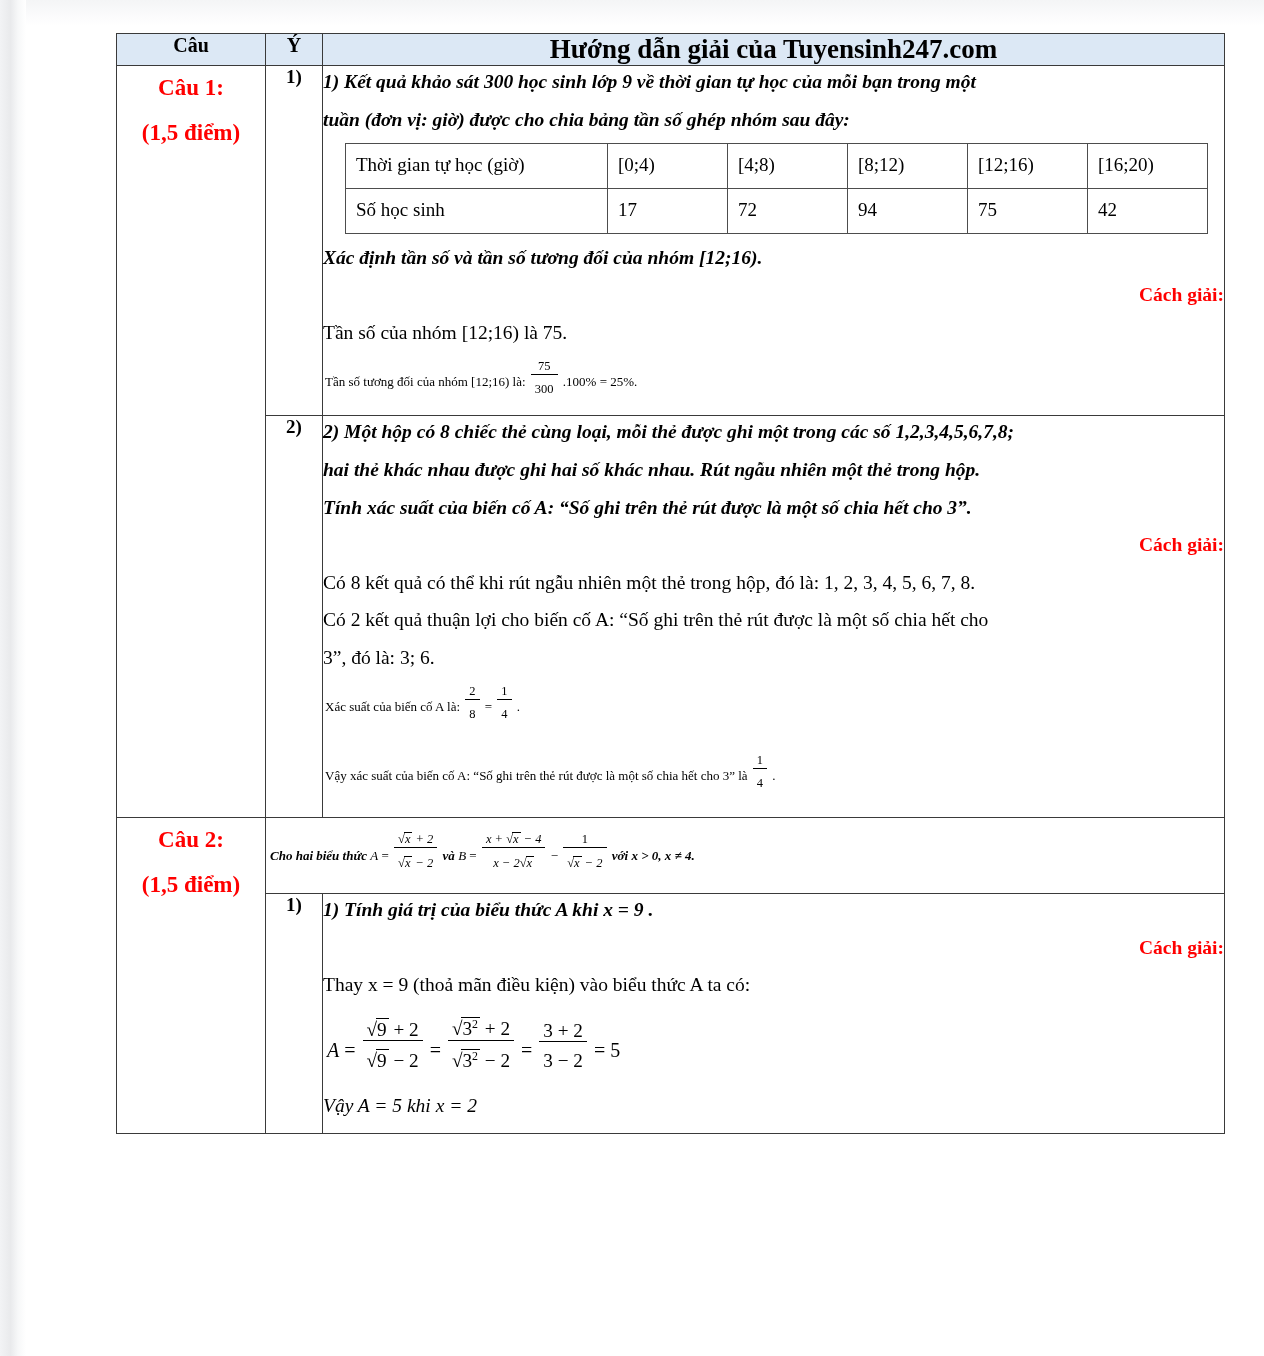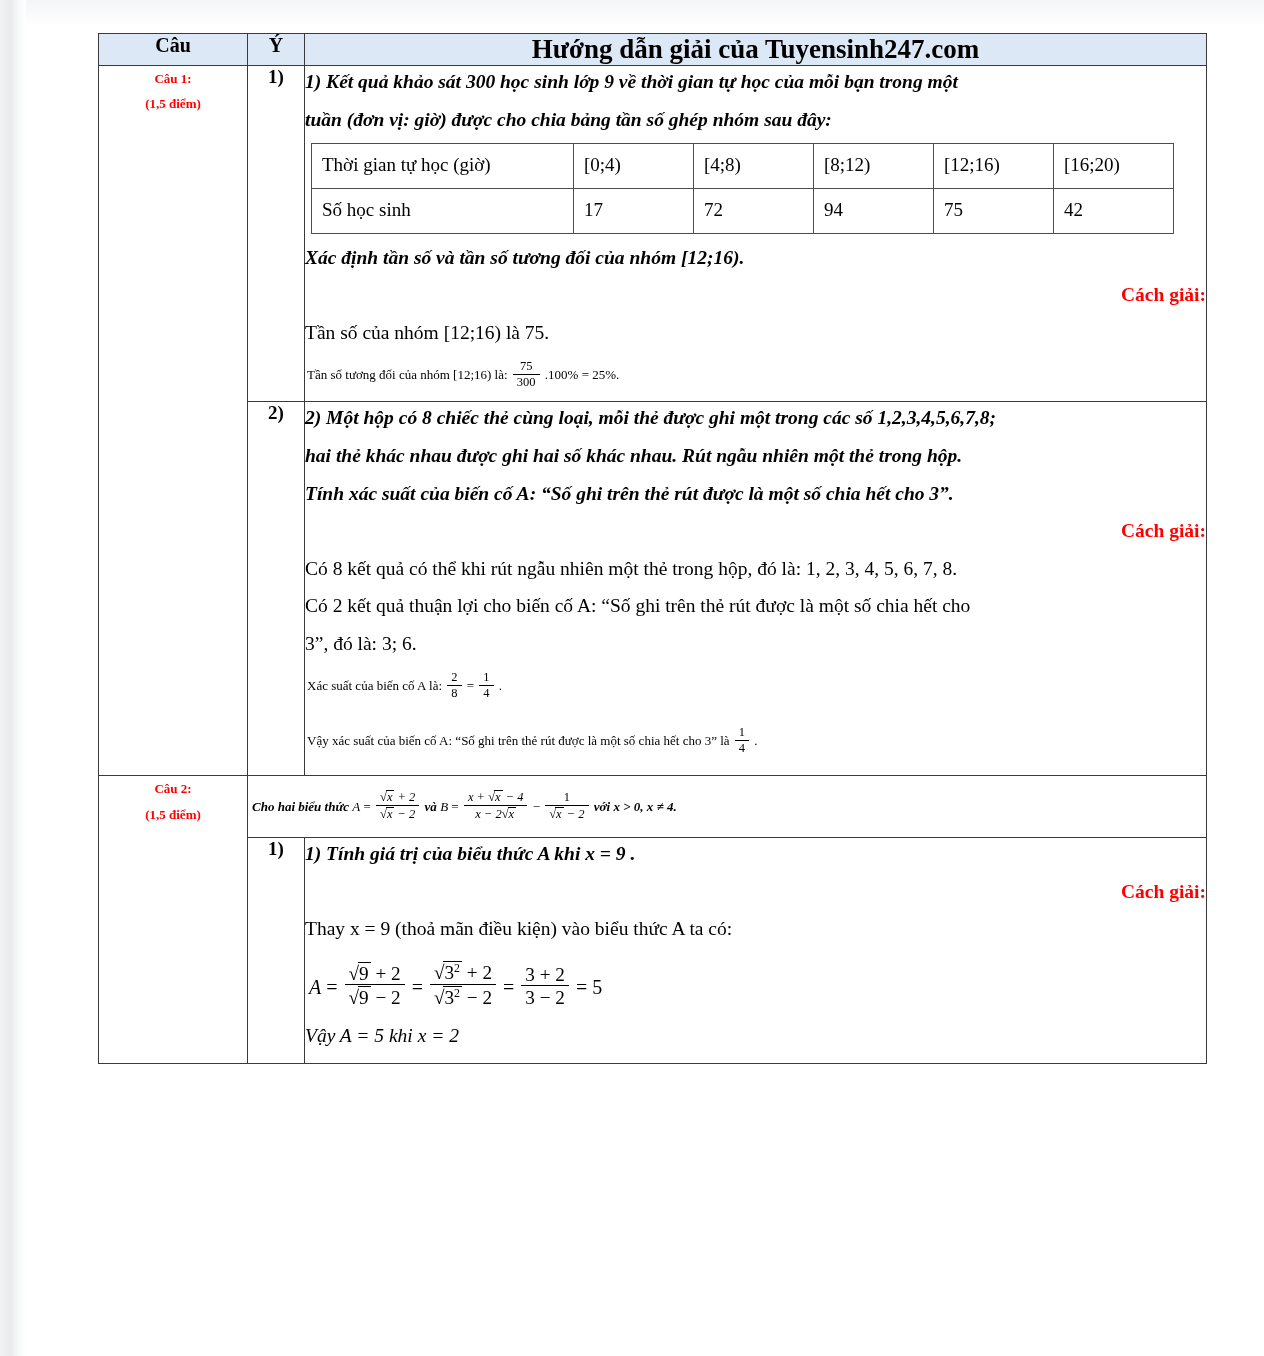--- a/index.html
+++ b/index.html
@@ -22,21 +22,21 @@
     background: linear-gradient(to right, #f2f3f5 0%, #e9eaec 40%, #f7f8f9 70%, #ffffff 100%);
   }
   .page-edge-top {
     position: absolute;
     left: 26px; top: 0;
     width: 1238px; height: 26px;
     background: linear-gradient(to bottom, #f4f5f6 0%, #fbfbfc 60%, #ffffff 100%);
   }
   .sheet {
     position: absolute;
-    left: 98px;
+    left: 116px;
     top: 33px;
     width: 1108px;
   }
   table.main {
     border-collapse: collapse;
     width: 1108px;
     table-layout: fixed;
   }
   table.main > tbody > tr > td,
   table.main > tbody > tr > th {
@@ -58,21 +58,21 @@
     border: 1.6px solid #3a3a3a;
     font-family: "Liberation Serif", "DejaVu Serif", serif;
   }
   .hdr-title { font-size: 27px; }
 
   .cau-label {
     text-align: center;
     vertical-align: middle;
     color: #ff0000;
     font-weight: bold;
-    font-size: 13px;
+    font-size: 23px;
     line-height: 1.95;
     padding: 6px 2px;
   }
   .y-label {
     text-align: center;
     vertical-align: middle;
     font-weight: bold;
     font-size: 19px;
     padding: 6px 2px;
   }
@@ -83,21 +83,21 @@
     color: #000000;
   }
   .content p { margin: 0 0 6px 0; }
   .bi { font-weight: bold; font-style: italic; }
   .red { color: #ff0000; font-weight: bold; text-align: right; }
   .mathvar { font-style: italic; font-family: "Liberation Serif", "DejaVu Serif", serif; }
 
   
   table.freq {
     border-collapse: collapse;
-    margin: 8px 0 8px 6px;
+    margin: 8px 0 8px 22px;
     table-layout: fixed;
     width: 862px;
   }
   table.freq td {
     border: 1.2px solid #4d4d4d;
     font-size: 19px;
     padding: 6px 8px 7px 10px;
     height: 30px;
     vertical-align: middle;
     white-space: nowrap;
@@ -108,21 +108,21 @@
   
   .frac {
     display: inline-block;
     vertical-align: -0.52em;
     text-align: center;
     font-size: 0.96em;
     line-height: 1.12;
     margin: 0 2px;
   }
   .frac .num { display: block; padding: 0 4px; }
-  .frac .den { display: block; padding: 1px 4px; border-top: 1.3px solid #000; }
+  .frac .den { display: block; padding: 8px 4px; border-top: 1.3px solid #000; }
   .frac.big { vertical-align: -0.55em; }
 
   .sqrt {
     display: inline-block;
     white-space: nowrap;
   }
   .sqrt > .radicand {
     display: inline-block;
     border-top: 1.2px solid #000;
     padding: 0 2px 0 1px;

